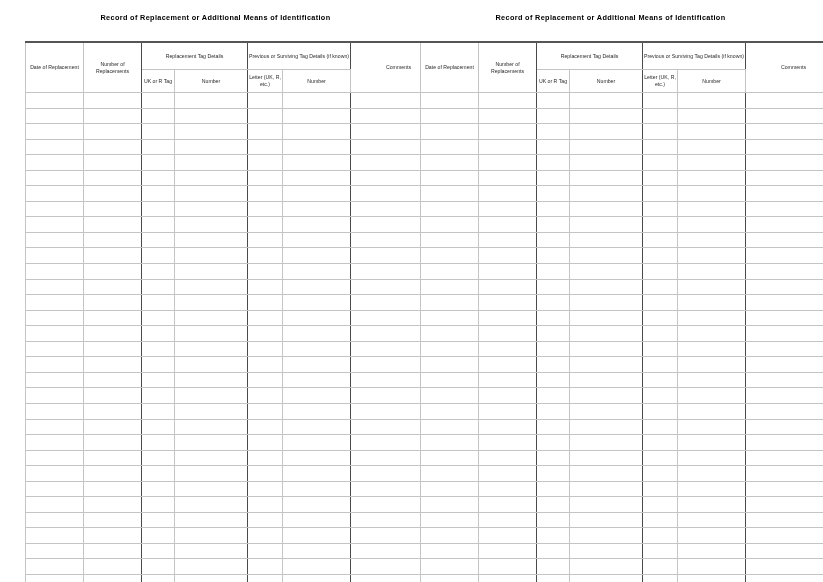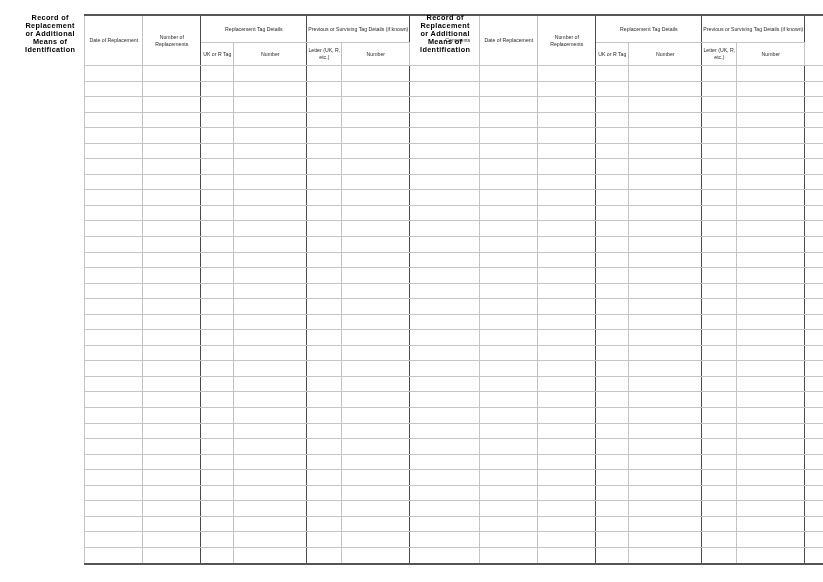--- a/index.html
+++ b/index.html
@@ -21,21 +21,21 @@
     height: 582px;
     display: flex;
     justify-content: space-between;
     box-sizing: border-box;
     padding: 14px 22px 22px 25px;
   }
 
   .panel {
     width: 381px;
     display: flex;
-    flex-direction: row;
+    flex-direction: column;
     gap: 9px;
   }
 
   .panel-title {
     font-size: 7.3px;
     font-weight: bold;
     text-align: center;
     letter-spacing: 0.35px;
     margin: 0 0 10px 0;
     line-height: 1.1;

